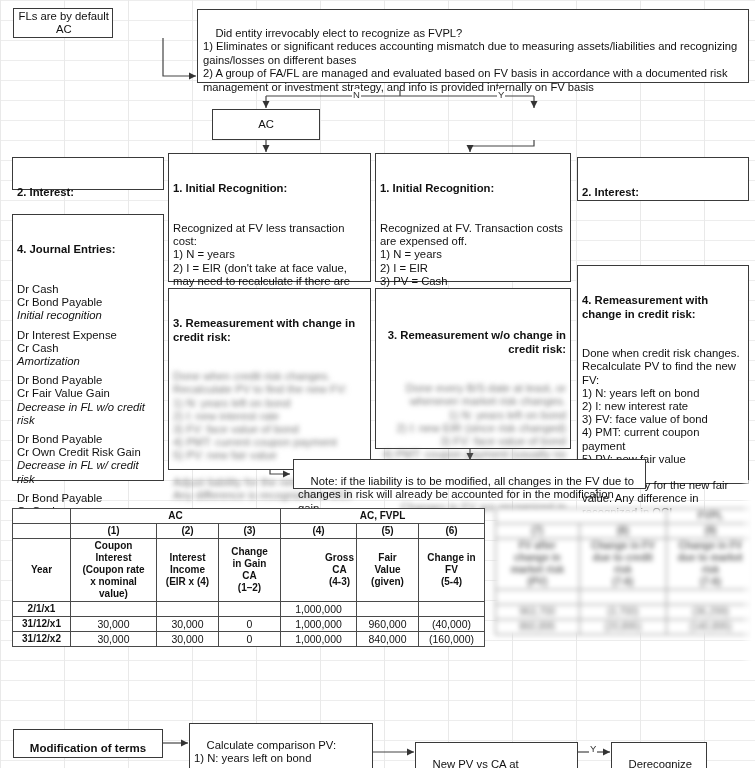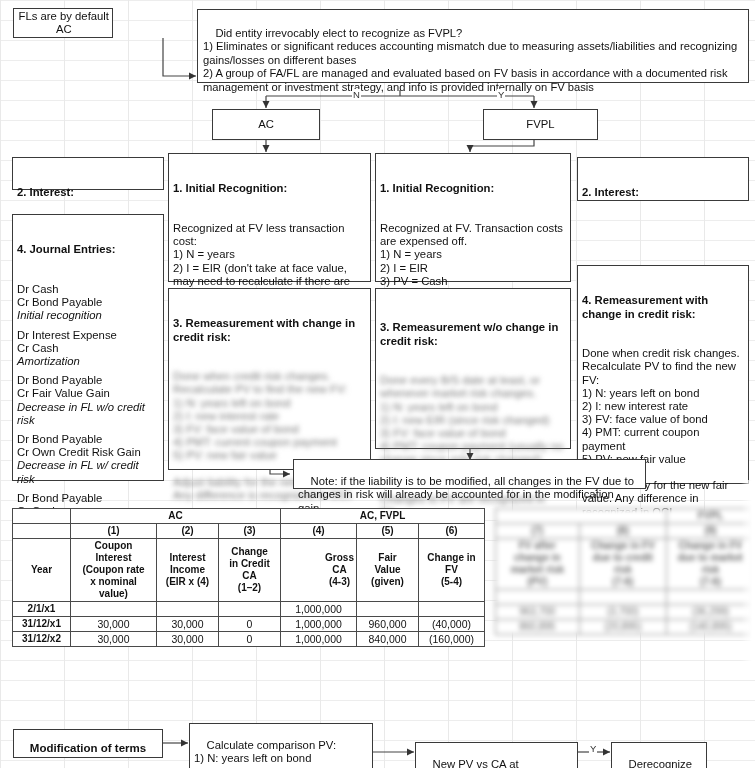--- a/index.html
+++ b/index.html
@@ -149,23 +149,20 @@
 2) A group of FA/FL are managed and evaluated based on FV basis in accordance with a documented risk management or investment strategy, and info is provided internally on FV basis</span>
   </div>
 
   <span class="lbl" style="left:352px; top:89px;">N</span>
   <span class="lbl" style="left:497px; top:89px;">Y</span>
 
   <div class="box center" style="left:212px; top:109px; width:108px; height:31px; display:flex; align-items:center; justify-content:center;">
     <span>AC</span>
   </div>
 
-  <div class="box center" style="left:483px; top:109px; width:115px; height:31px; display:flex; align-items:center; justify-content:center;">
-    <span>FVPL</span>
-  </div>
 
   <div class="box" style="left:12px; top:157px; width:152px; height:33px; padding:2px 4px;">
     <div class="b">2. Interest:</div>
     <div>Amortized using EIR method.</div>
   </div>
 
   <div class="box" style="left:12px; top:214px; width:152px; height:267px; padding:2px 4px;">
     <div class="b">4. Journal Entries:</div>
     <div id="journalLines"><div>Dr Cash</div><div>Cr Bond Payable</div><div class="it">Initial recognition</div><div style="height: 6px;">&nbsp;</div><div>Dr Interest Expense</div><div>Cr Cash</div><div class="it">Amortization</div><div style="height: 6px;">&nbsp;</div><div>Dr Bond Payable</div><div>Cr Fair Value Gain</div><div class="it">Decrease in FL w/o credit risk</div><div style="height: 6px;">&nbsp;</div><div>Dr Bond Payable</div><div>Cr Own Credit Risk Gain</div><div class="it">Decrease in FL w/ credit risk</div><div style="height: 6px;">&nbsp;</div><div>Dr Bond Payable</div><div>Cr Cash</div><div class="it">Redemption of bond</div></div>
   </div>
@@ -200,21 +197,21 @@
 Recalculate PV to find the new FV:
 1) N: years left on bond
 2) I: new interest rate
 3) FV: face value of bond
 4) PMT: current coupon payment
 5) PV: new fair value
 
 Adjust liability for the new fair value. Any difference is recognized in OCI.</div>
   </div>
 
-  <div class="box" style="left:375px; top:288px; width:196px; height:161px; padding:6px 4px;">
+  <div class="box" style="left:375px; top:288px; width:196px; height:161px; padding:14px 4px;text-align:right;">
     <div class="b">3. Remeasurement w/o change in credit risk:</div>
     <div class="blurtext">Done every B/S date at least, or whenever market risk changes.
 1) N: years left on bond
 2) I: new EIR (since risk changed)
 3) FV: face value of bond
 4) PMT: coupon payment (usually no change since only risk changed)
 5) PV: new fair value
 
 Changes to FV are recognized in P/L.</div>
   </div>
@@ -286,21 +283,21 @@
           <div>x nominal</div>
           <div>value)</div>
         </td>
         <td class="hdrtxt" style="width: 62px;">
           <div>Interest</div>
           <div>Income</div>
           <div>(EIR x (4)</div>
         </td>
         <td class="hdrtxt" style="width: 62px;">
           <div>Change</div>
-          <div>in Credit</div>
+          <div>in Gain</div>
           <div>CA</div>
           <div>(1–2)</div>
         </td>
         <td class="hdrtxt" style="width: 76px; padding-left: 44px;">
           <div>Gross CA</div>
           <div>(4-3)</div>
         </td>
         <td class="hdrtxt" style="width: 62px; margin-top: 32px;">
           <div>Fair</div>
           <div>Value</div>

